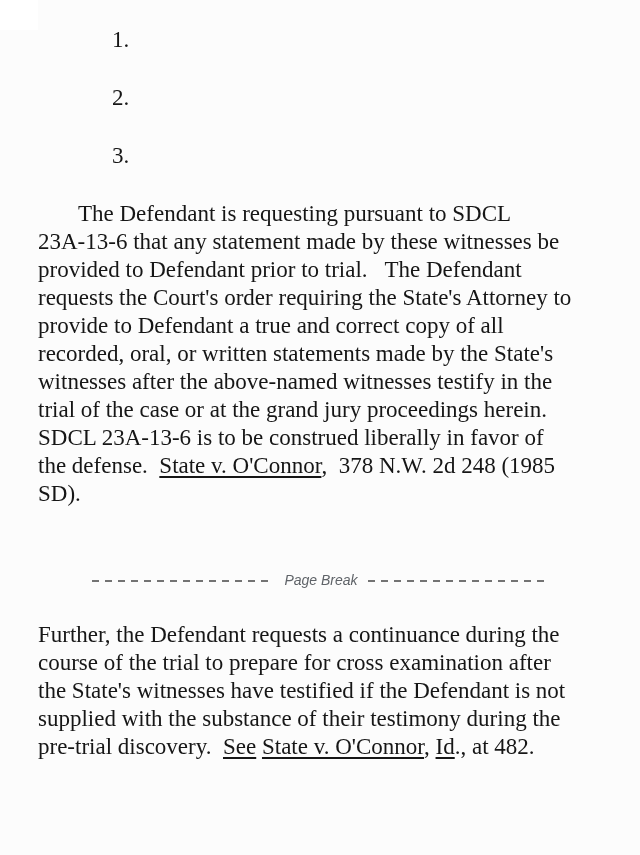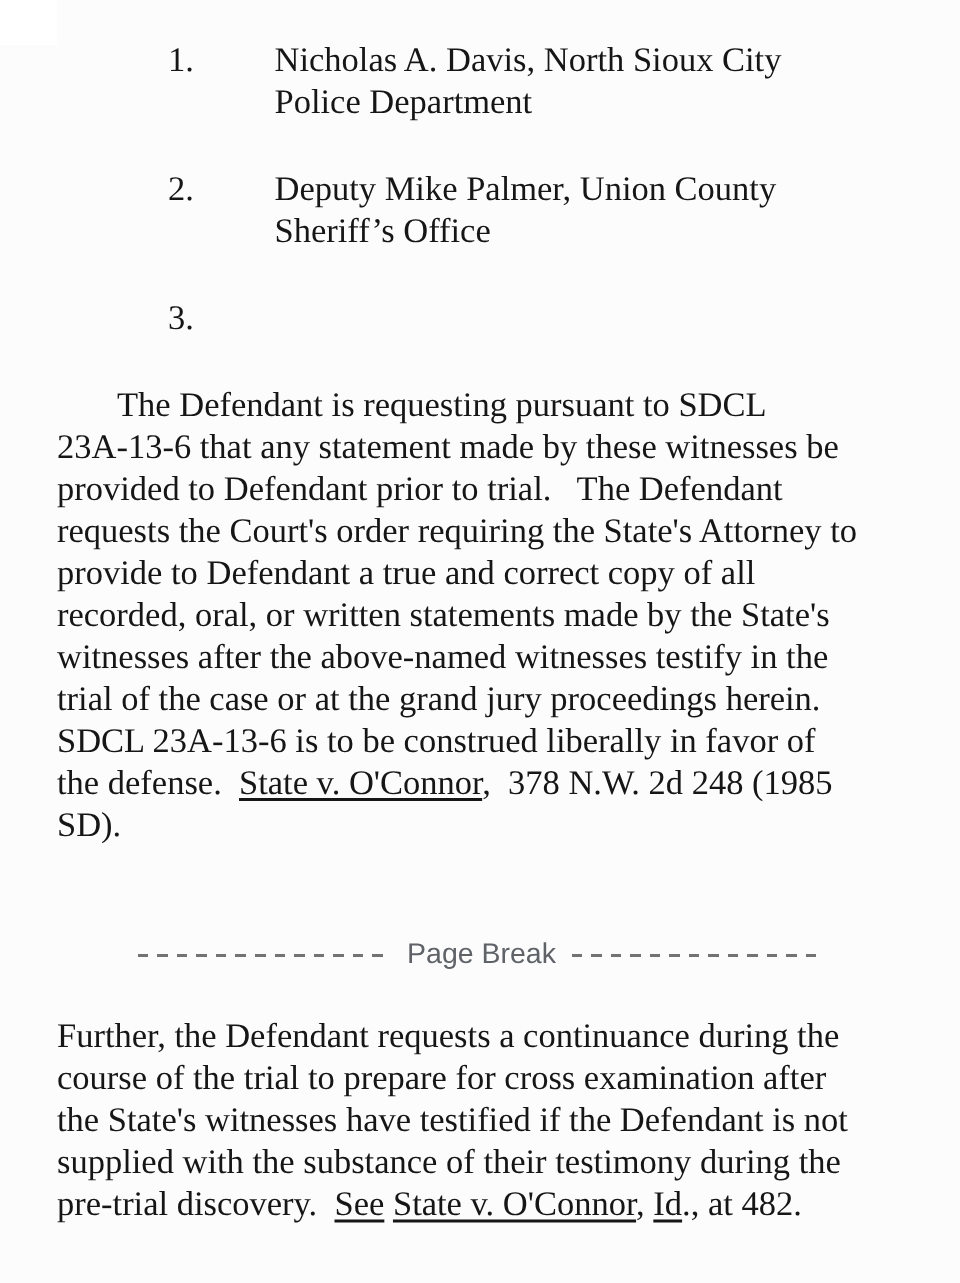--- a/index.html
+++ b/index.html
@@ -44,43 +44,40 @@
     align-items: center;
     margin: 64px 80px 32px 54px;
   }
   .pb-line {
     flex: 1;
     height: 2px;
     background: repeating-linear-gradient(90deg, #737373 0 7px, transparent 7px 13px);
   }
   .pb-label {
     font-family: "Liberation Sans", "DejaVu Sans", sans-serif;
-    font-size: 19px;
+    font-size: 14px;
     line-height: 17px;
     color: #5f6368;
     padding: 0 10px;
     white-space: nowrap;
+    font-style: italic;
   }
 </style>
 </head>
 <body>
 
 <div class="doc">
   <div class="corner"></div>
 
   <div class="witness-list">
     <div class="list-item">
       <span class="num">1.</span>
-      <span class="item-text">Nicholas A. Davis, North Sioux City
-Police Department</span>
     </div>
     <div class="list-item">
       <span class="num">2.</span>
-      <span class="item-text">Deputy Mike Palmer, Union County
-Sheriff’s Office</span>
     </div>
     <div class="list-item">
       <span class="num">3.</span>
     </div>
   </div>
 
   <p class="para para-1"><span>The Defendant is requesting pursuant to SDCL
 23A-13-6 that any statement made by these witnesses be
 provided to Defendant prior to trial.   The Defendant
 requests the Court's order requiring the State's Attorney to

